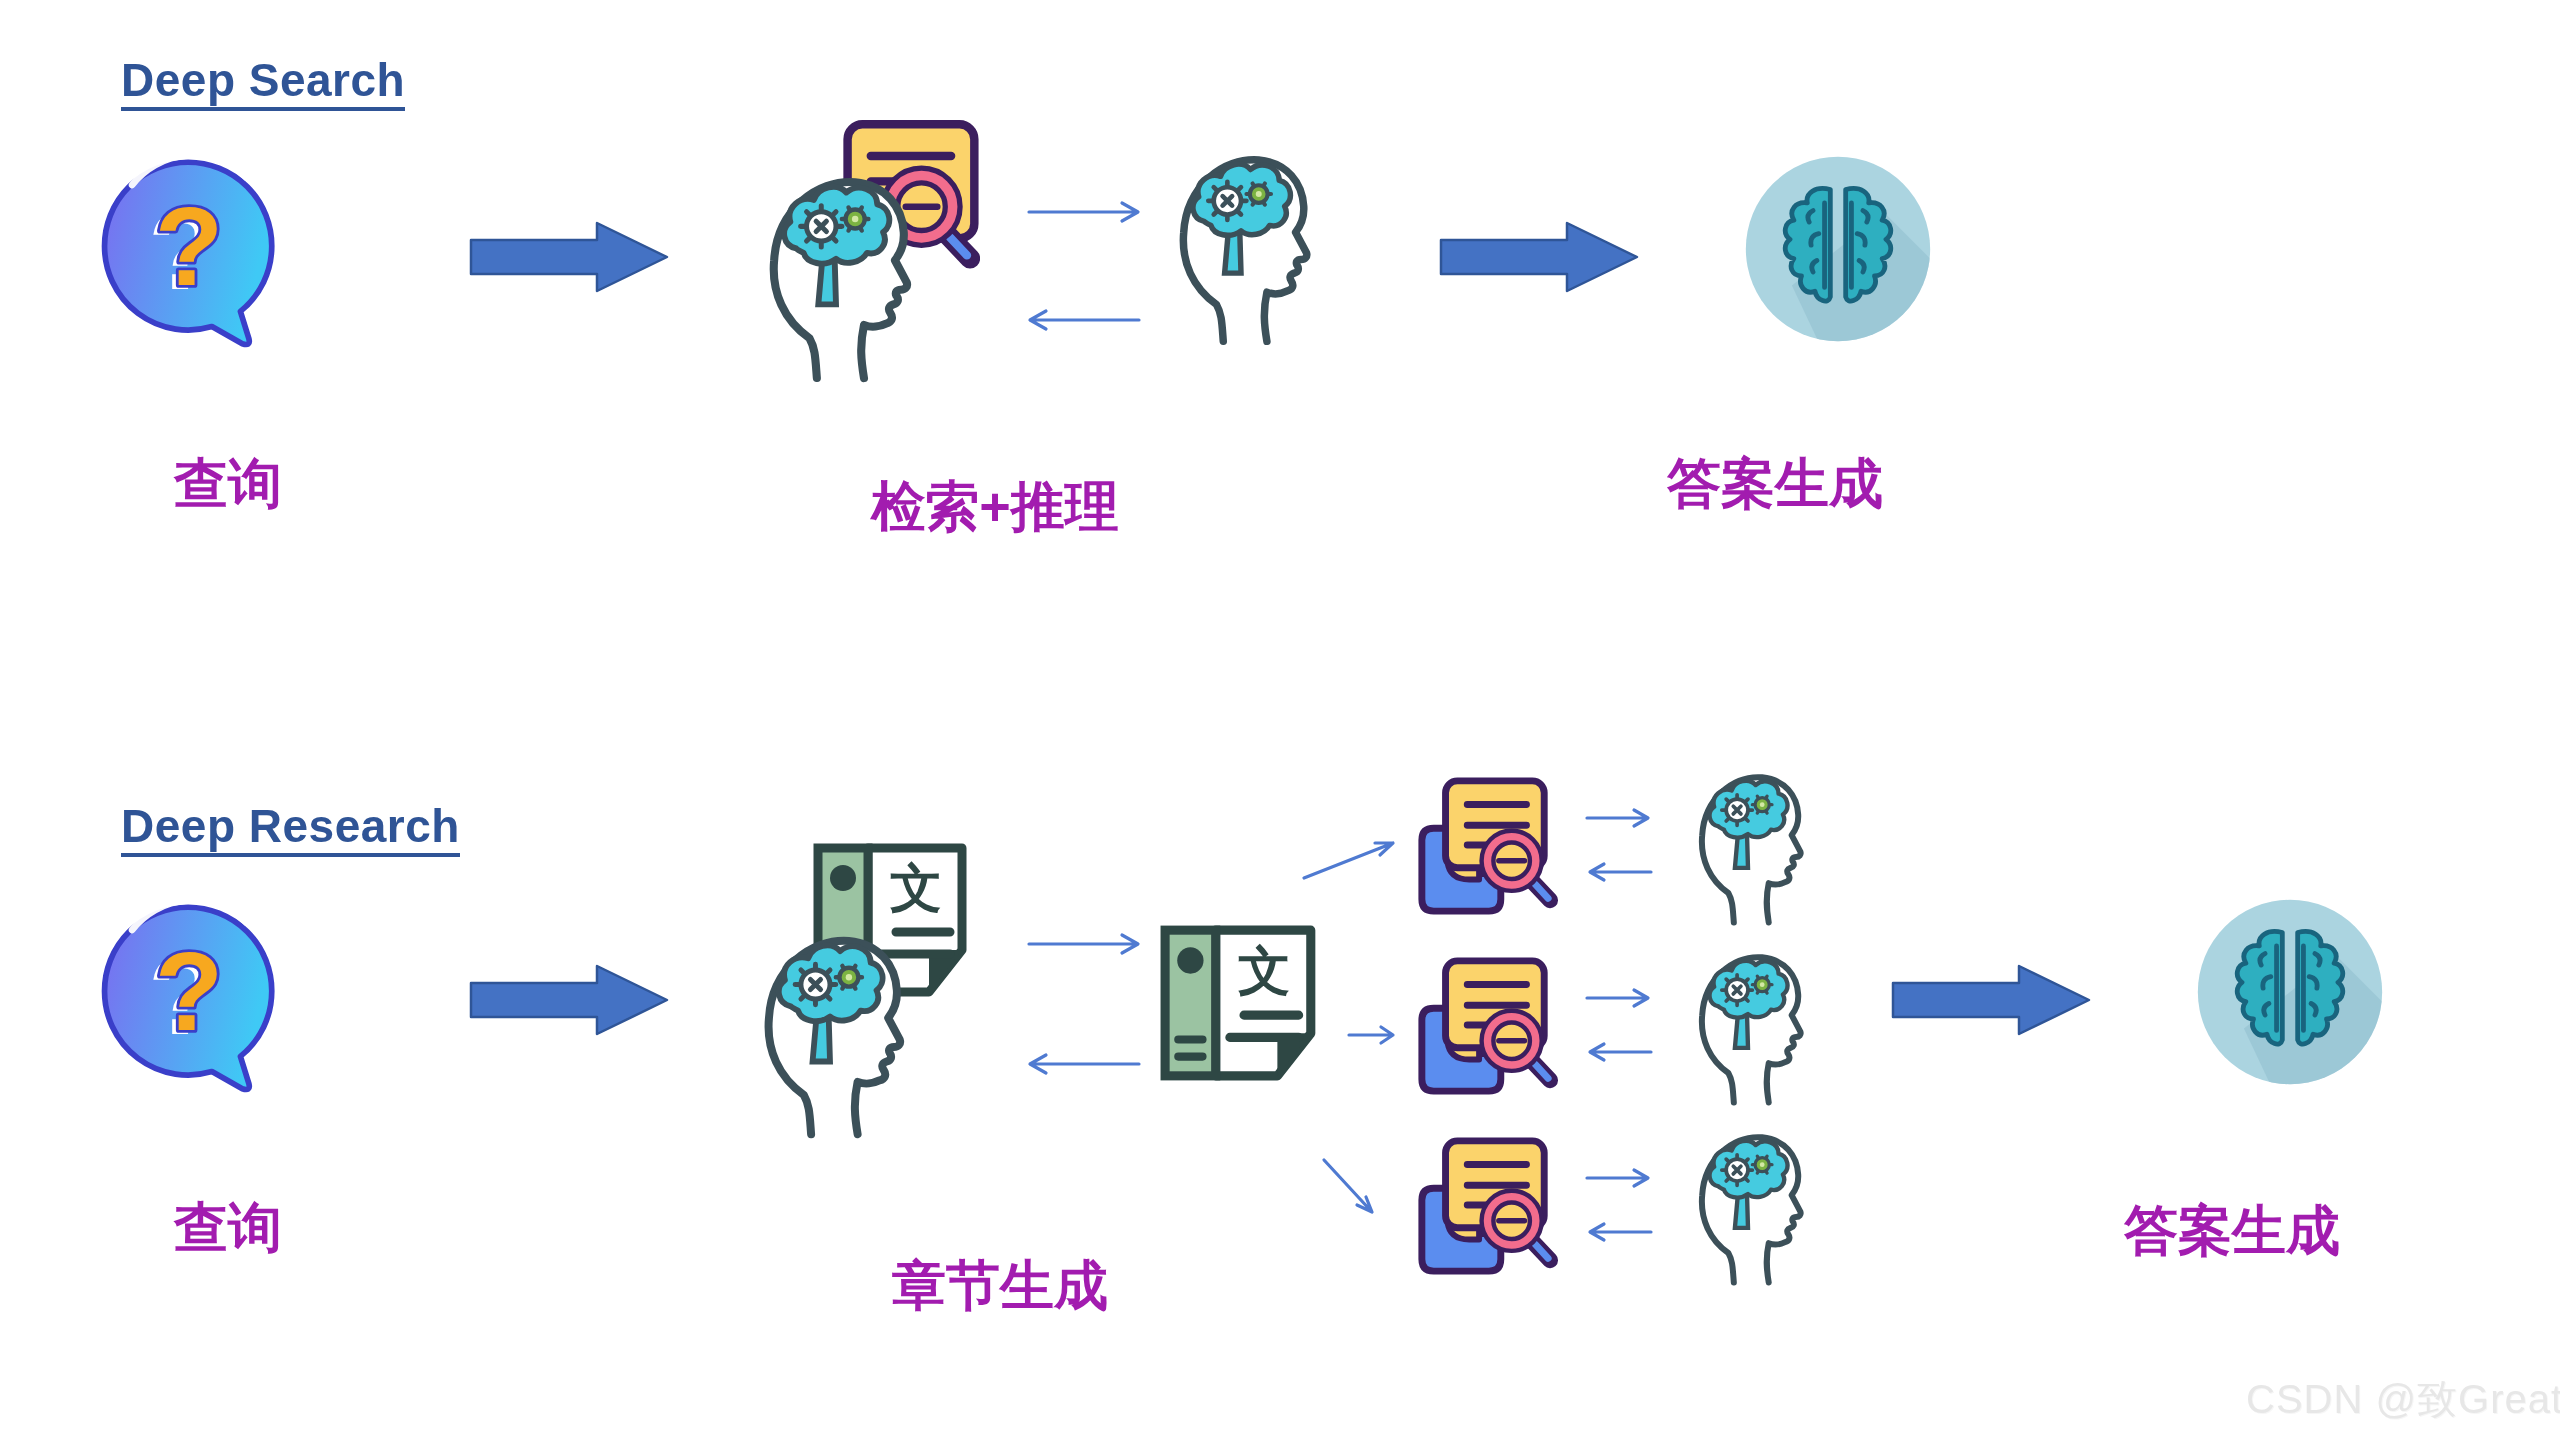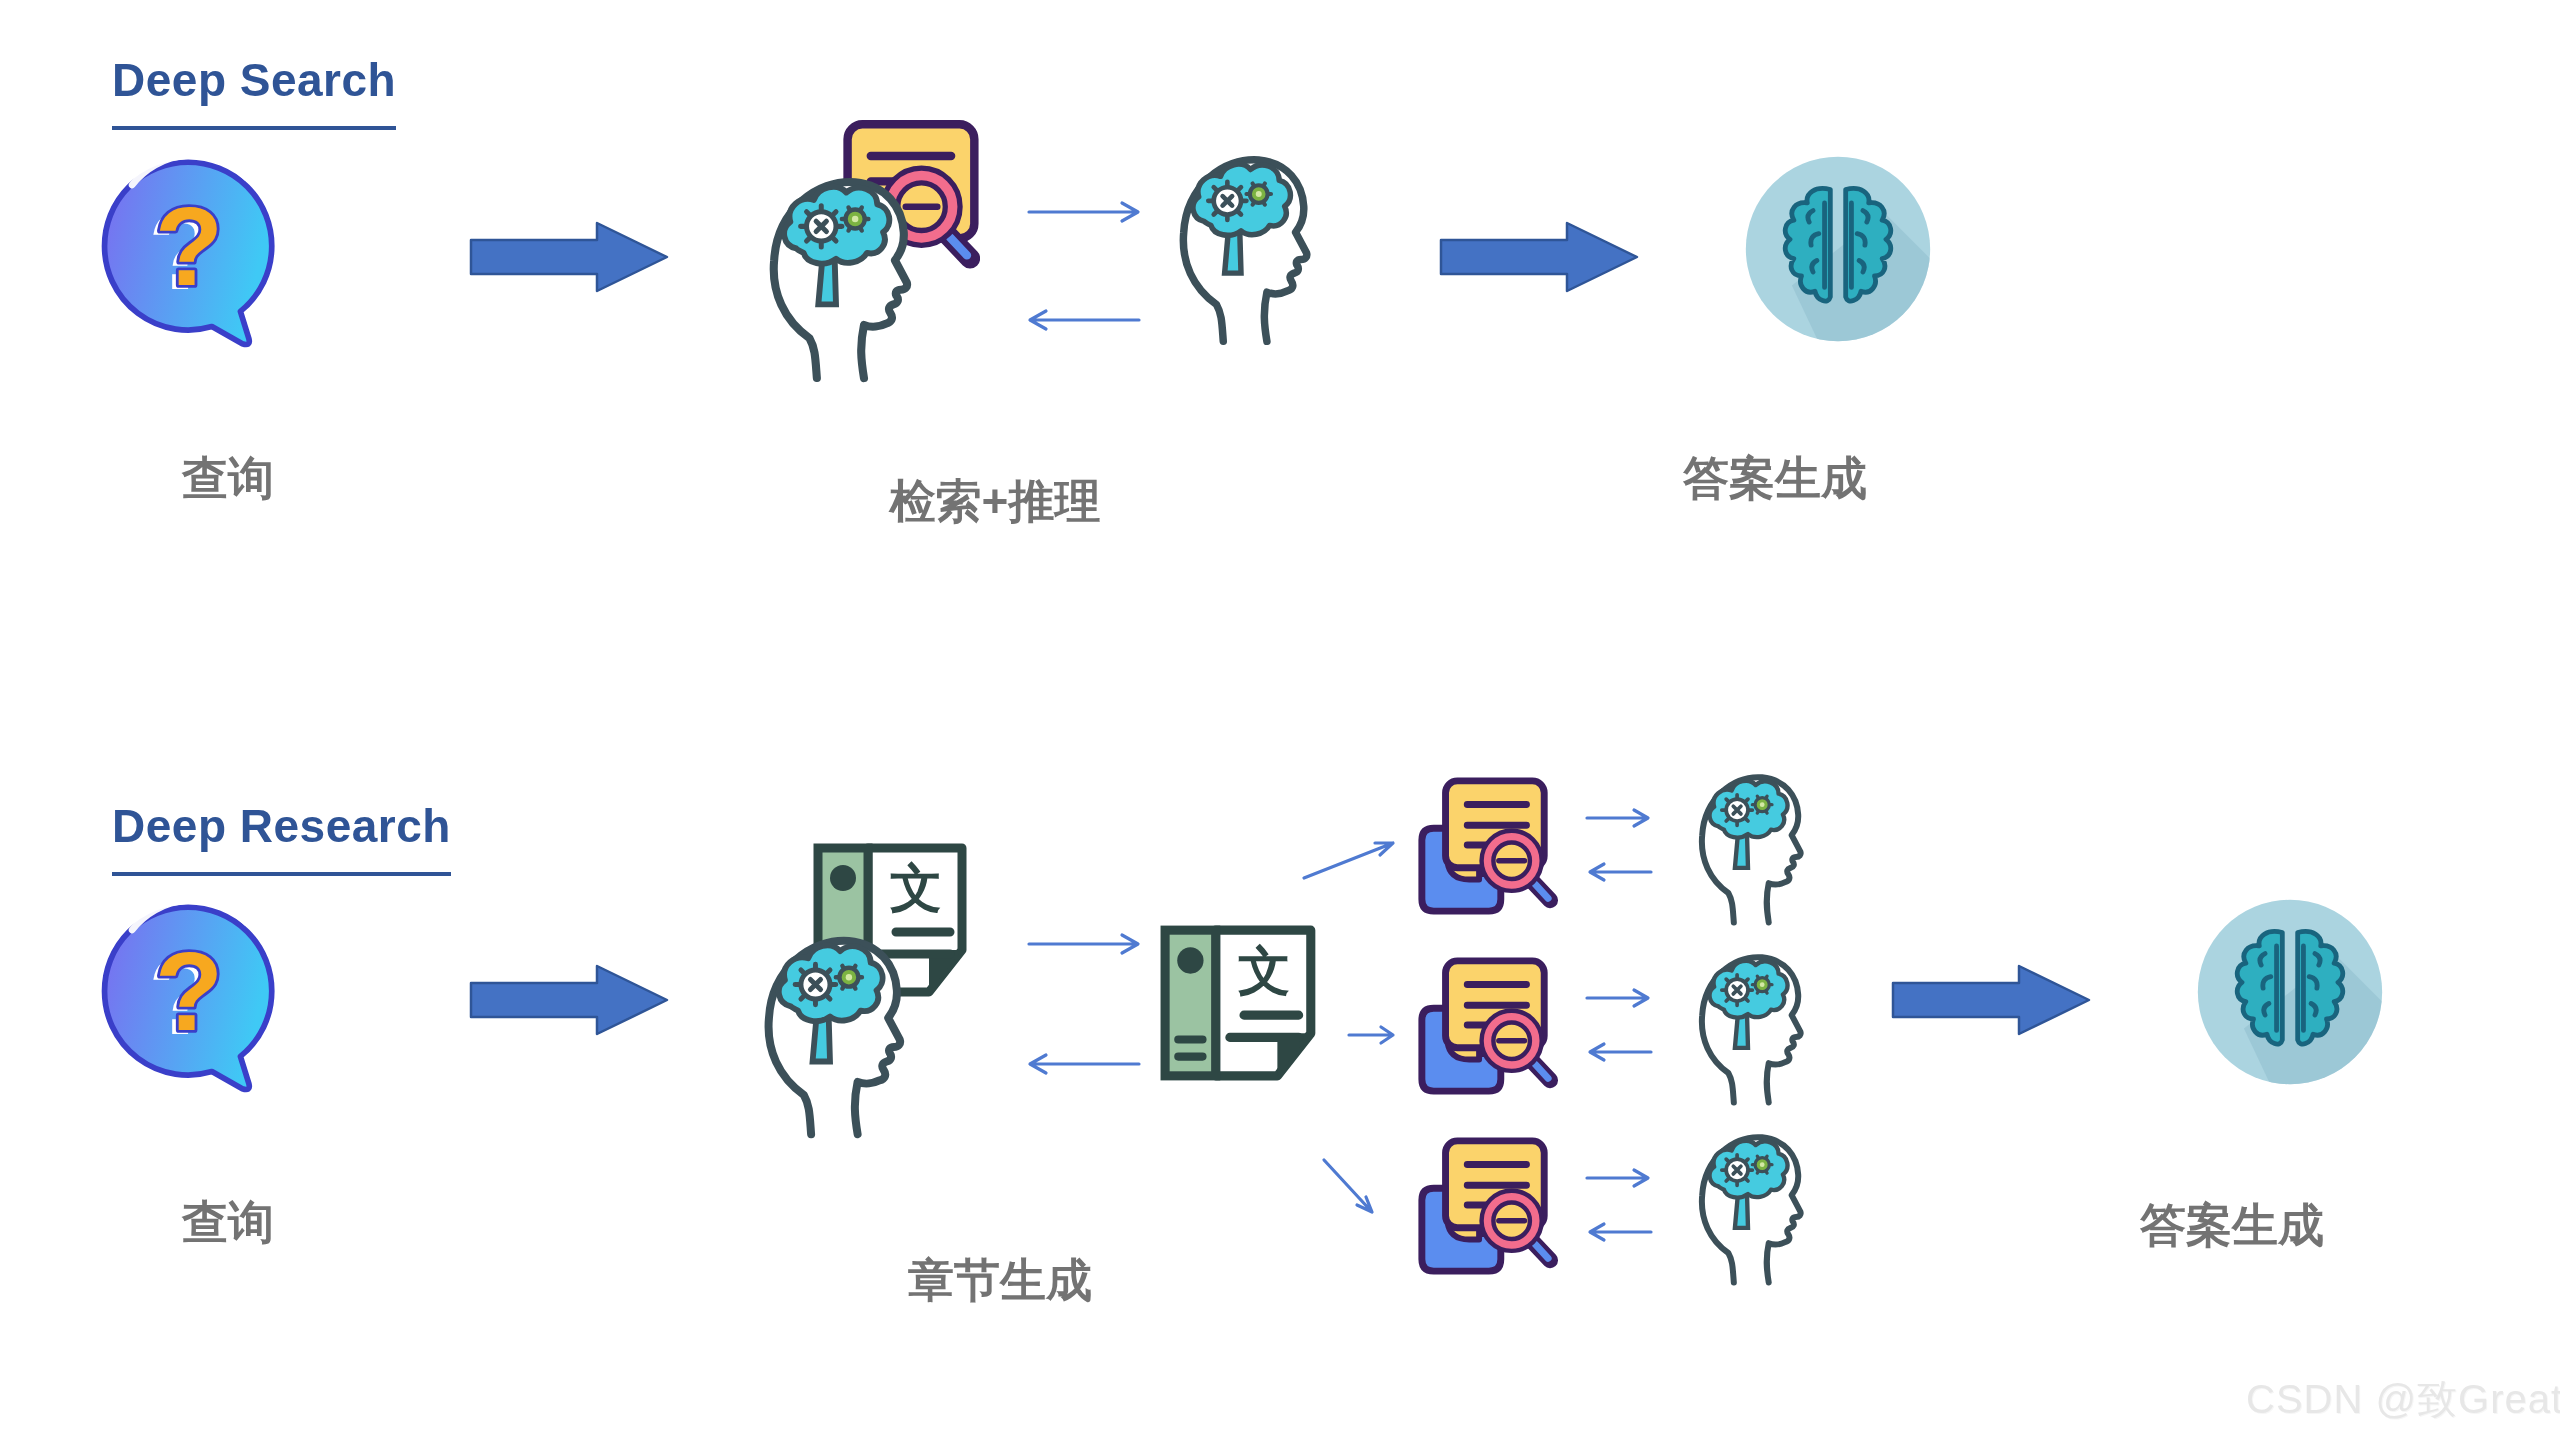--- a/index.html
+++ b/index.html
@@ -4,26 +4,27 @@
 <style>
   html,body{margin:0;padding:0;background:#ffffff;}
   .stage{
     position:relative;width:2560px;height:1440px;background:#fff;overflow:hidden;
     font-family:"Liberation Sans","DejaVu Sans",sans-serif;
   }
   .group{display:contents;}
   .section-title{
     position:absolute;
     color:#2F5496;font-size:46px;font-weight:bold;letter-spacing:.5px;
-    padding-bottom:22px;border-bottom:4px solid #2F5496;line-height:1.05;
+    padding-bottom:3px;border-bottom:4px solid #2F5496;line-height:1.05;
     white-space:nowrap;
+    margin-left:9px;
   }
   .step-label{
     position:absolute;width:300px;text-align:center;
-    color:#737373;font-size:46px;font-weight:bold;white-space:nowrap;
+    color:#a21caf;font-size:54px;font-weight:bold;white-space:nowrap;
   }
   .icon{position:absolute;display:block;}
   .thin{color:#4F7AD1;}
   .thin path{stroke:currentColor;stroke-width:3.2;fill:none;stroke-linecap:round;stroke-linejoin:round;}
   .flip{transform:rotate(180deg);}
   .watermark{
     position:absolute;color:#E7E7E7;font-size:40px;letter-spacing:1px;white-space:nowrap;
     text-shadow:1px 1px 0 #f6f6f6;
     margin-left:48px;
   }

